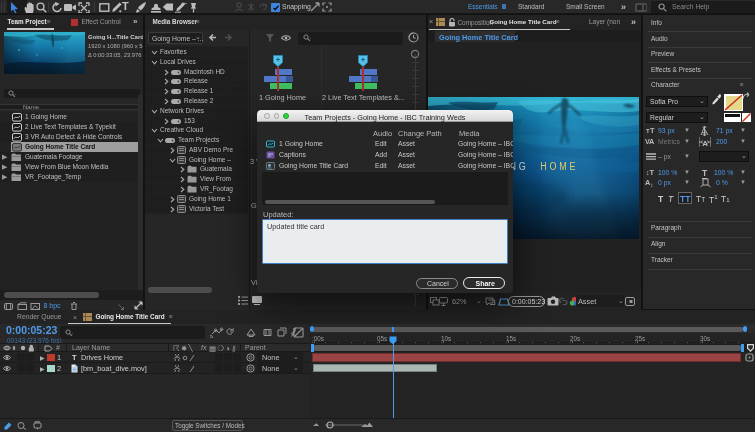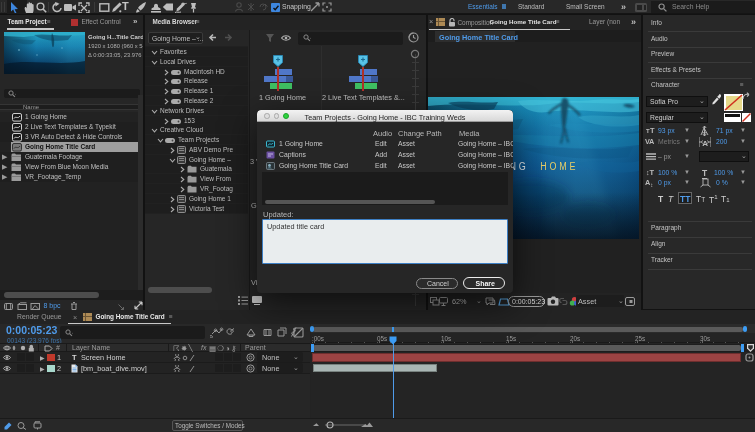--- a/index.html
+++ b/index.html
@@ -791,21 +791,21 @@
         <svg class="abs" style="left:3px;top:1.5px" width="8" height="7" viewBox="0 0 8 7">
           <path d="M0.5 3.5 C2 1 6 1 7.5 3.5 C6 6 2 6 0.5 3.5 Z" fill="none" stroke="#b0b0b0" stroke-width="1"></path>
           <circle cx="4" cy="3.5" r="1.2" fill="#b0b0b0"></circle>
         </svg>
         <div class="abs" style="left:17px;top:0.5px;width:8px;height:8px;background:#1d1d1d;"></div>
         <div class="abs" style="left:26px;top:0.5px;width:8px;height:8px;background:#1d1d1d;"></div>
         <span class="t" style="left:40px;top:1px;font-size:6px;color:#b0b0b0;">▶</span>
         <div class="abs" style="left:47px;top:1px;width:7.5px;height:7.5px;background:#c0392b;"></div>
         <span class="t" style="left:57px;top:0.5px;font-size:7.3px;color:#c8c8c8;">1</span>
         <span class="t" style="left:72px;top:0px;font-size:7.5px;color:#d8d8d8;font-weight:bold;">T</span>
-        <span class="t" style="left:81px;top:0.5px;font-size:7.3px;color:#d0d0d0;">Screen Home</span>
+        <span class="t" style="left:81px;top:0.5px;font-size:7.3px;color:#d0d0d0;">Drives Home</span>
         <svg class="abs" style="left:173px;top:1px" width="22" height="8" viewBox="0 0 22 8">
           <g stroke="#9a9a9a" stroke-width="0.9" fill="none">
             <path d="M1 5 C1.5 2.5 6.5 2.5 7 5 M2.5 5 L2 7 M5.5 5 L6 7 M4 2.5 a1.5 1.5 0 1 1 0.1 0"></path>
             <circle cx="12" cy="4" r="1.8"></circle>
             <path d="M17 7 L21 1"></path>
           </g>
         </svg>
         <div class="abs" style="left:215px;top:0.5px;width:8px;height:8px;background:#1d1d1d;"></div>
         <div class="abs" style="left:224px;top:0.5px;width:8px;height:8px;background:#1d1d1d;"></div>
         <div class="abs" style="left:233px;top:0.5px;width:8px;height:8px;background:#1d1d1d;"></div>

